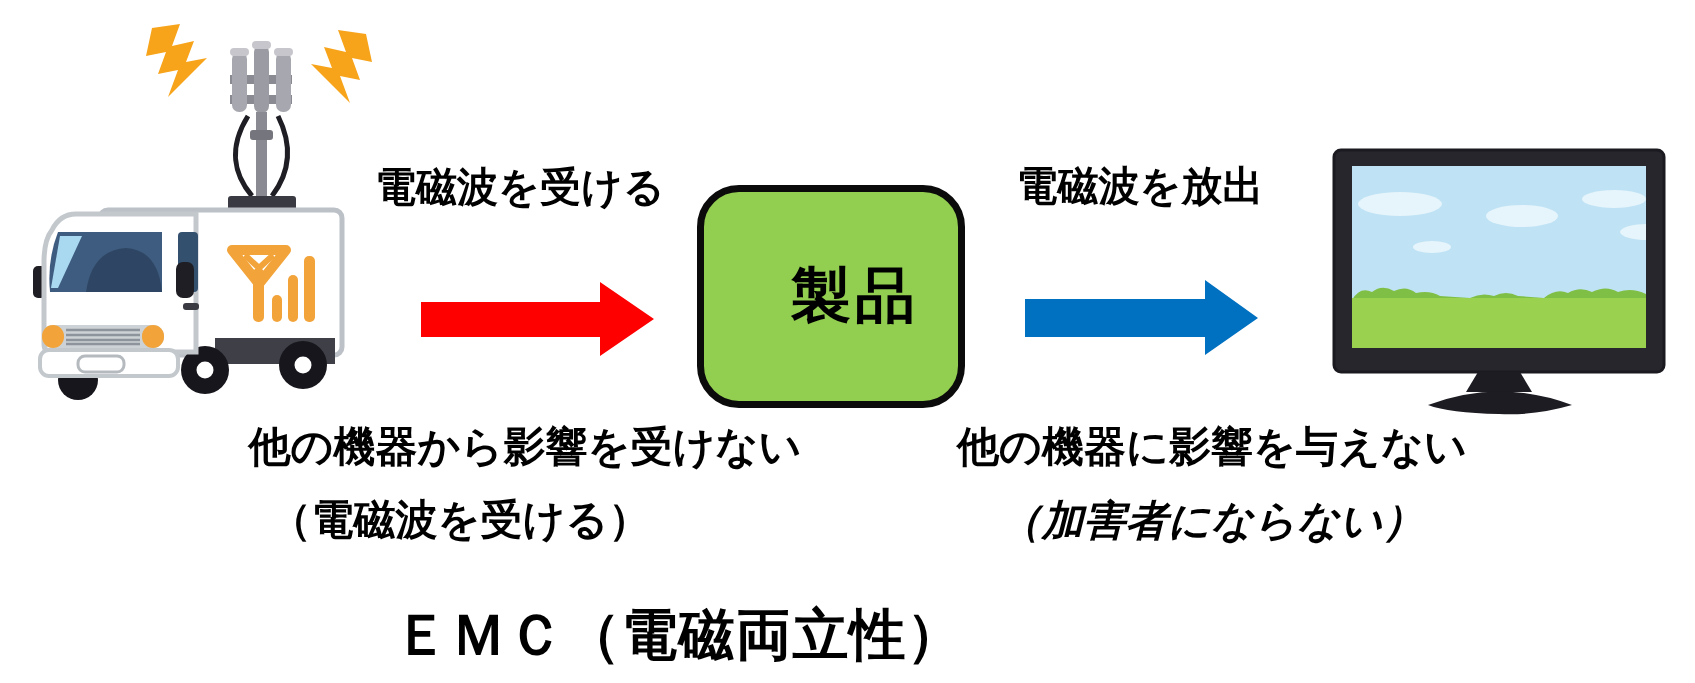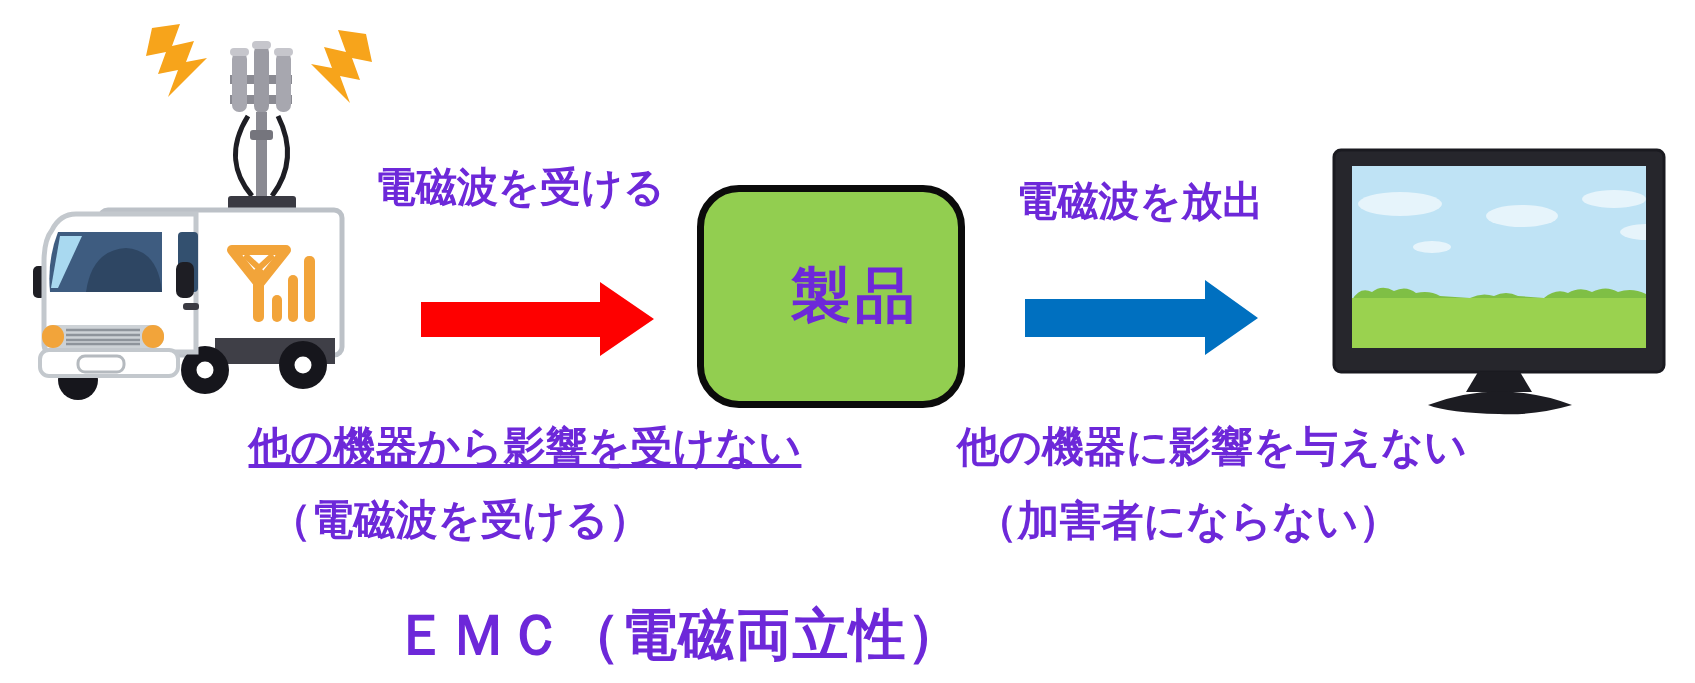--- a/index.html
+++ b/index.html
@@ -3,21 +3,21 @@
 <meta charset="utf-8">
 <style>
   html,body{margin:0;padding:0;}
   body{
     width:1695px;height:683px;position:relative;overflow:hidden;
     background:#ffffff;
     font-family:"Liberation Sans","DejaVu Sans",sans-serif;
     color:#0d0d0d;
   }
   .abs{position:absolute;}
-  .jp{font-weight:bold;color:#6d28d9;white-space:nowrap;}
+  .jp{font-weight:bold;color:#000000;white-space:nowrap;}
   .flow-label{font-size:41px;text-align:center;line-height:1.1;}
   .caption{font-size:42px;text-align:center;line-height:1.1;}
   #product-box{
     left:697px;top:185px;width:268px;height:223px;box-sizing:border-box;
     background:#92CE50;border:7px solid #0b0b0b;border-radius:42px;
     display:flex;align-items:center;justify-content:center;padding-left:48px;
   }
   #product-box .label{font-size:60px;font-weight:bold;letter-spacing:4px;}
   #main-title{
     left:0;top:598px;width:1357px;text-align:center;
@@ -95,21 +95,21 @@
         <line x1="66" y1="344" x2="140" y2="344"></line>
       </g>
     </g>
 
     <rect x="40" y="350" width="138" height="26" rx="9" fill="#FFFFFF" stroke="#C3C8CD" stroke-width="4"></rect>
     <rect x="78" y="356" width="46" height="16" rx="7" fill="#FFFFFF" stroke="#B5BABF" stroke-width="3"></rect>
   </g>
 </svg>
 
 <div class="abs jp flow-label" style="left:330px;top:165px;width:380px;">電磁波を受ける</div>
-<div class="abs jp flow-label" style="left:950px;top:179px;width:380px;">電磁波を放出</div>
+<div class="abs jp flow-label" style="left:950px;top:164px;width:380px;">電磁波を放出</div>
 
 <svg class="abs" style="left:415px;top:275px" width="245" height="90" viewBox="0 0 245 90">
   <polygon points="6,27 185,27 185,7 239,44 185,81 185,62 6,62" fill="#FE0000"></polygon>
 </svg>
 
 <div id="product-box" class="abs">
   <div class="jp label">製品</div>
 </div>
 
 <svg class="abs" style="left:1020px;top:273px" width="245" height="90" viewBox="0 0 245 90">
@@ -135,18 +135,18 @@
              Q1556,288 1568,293 Q1580,286 1592,292 Q1606,285 1618,292 Q1632,287 1646,294
              L1646,348 L1352,348 Z" fill="#7FBF45"></path>
     <rect x="1352" y="298" width="294" height="50" fill="#9AD24F"></rect>
   </g>
   <g>
     <polygon points="1478,372 1520,372 1532,392 1466,392" fill="#1C1C22"></polygon>
     <path d="M1428,405 Q1500,378 1572,405 Q1534,416 1499,414 Q1449,413 1428,405 Z" fill="#1C1C22"></path>
   </g>
 </svg>
 
-<div class="abs jp caption" style="left:225px;top:424px;width:600px;text-decoration:underline;">他の機器から影響を受けない</div>
+<div class="abs jp caption" style="left:225px;top:424px;width:600px;">他の機器から影響を受けない</div>
 <div class="abs jp caption" style="left:160px;top:497px;width:600px;">（電磁波を受ける）</div>
 <div class="abs jp caption" style="left:912px;top:424px;width:600px;text-align:center;">他の機器に影響を与えない</div>
-<div class="abs jp caption" style="left:888px;top:498px;width:600px;">（加害者にならない）</div>
+<div class="abs jp caption" style="left:912px;top:498px;width:600px;font-style:italic;">（加害者にならない）</div>
 
 <div id="main-title" class="abs jp">ＥＭＣ（電磁両立性）</div>
 
 </body></html>

